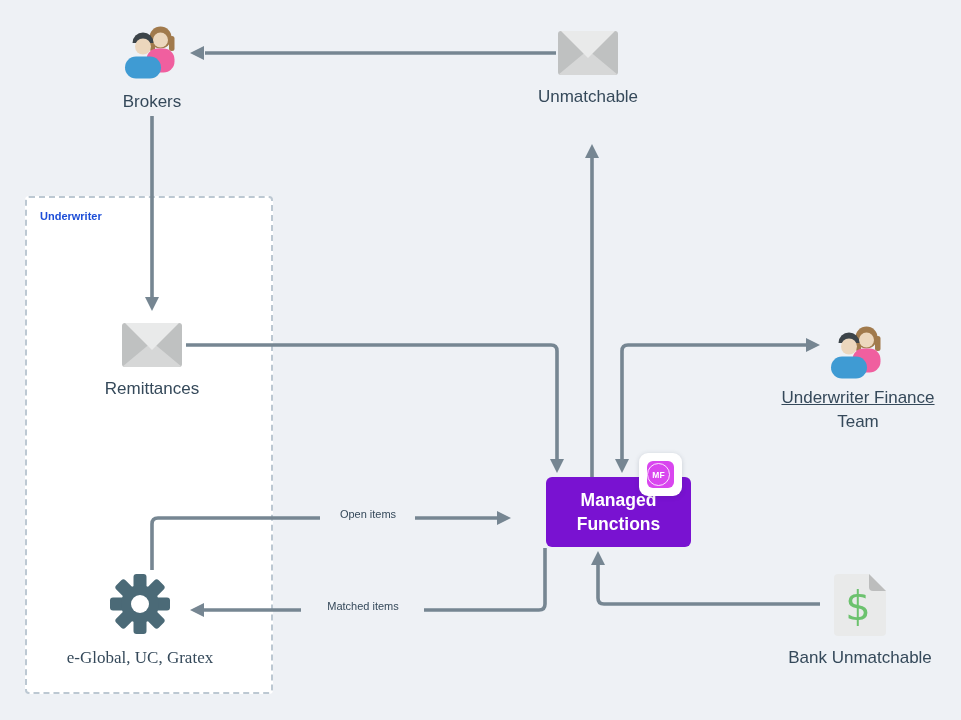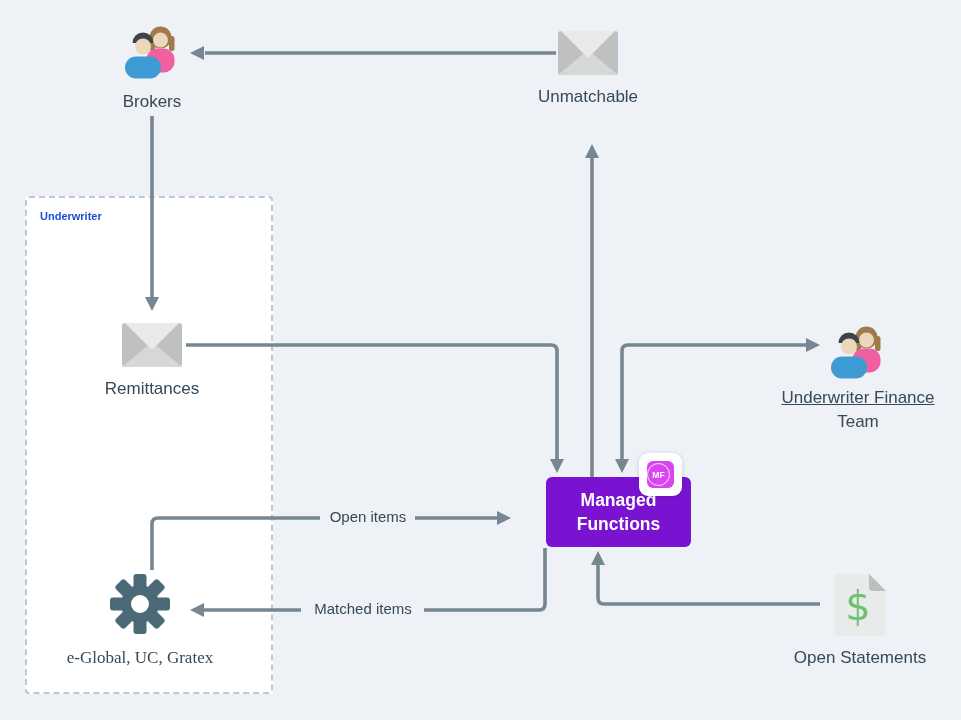--- a/index.html
+++ b/index.html
@@ -44,21 +44,21 @@
   .mf-badge-inner {
     width:27px; height:27px; background:#d946ef; border-radius:6px;
     display:flex; align-items:center; 
   }
   .mf-badge-circle {
     width:21px; height:21px; border:1px solid rgba(255,255,255,.85); border-radius:50%;
     display:flex; align-items:center; justify-content:center;
     color:#ffffff; font-size:8.5px; font-weight:bold; letter-spacing:.2px;
   }
   .edge-label {
-    position:absolute; font-size:15px; color:#35495a; text-align:center; white-space:nowrap;
+    position:absolute; font-size:11px; color:#35495a; text-align:center; white-space:nowrap;
   }
 </style>
 </head>
 <body>
 
 <div class="stage">
 
   <div class="group-box">
     <div class="group-label">Underwriter</div>
   </div>
@@ -188,16 +188,16 @@
     <div class="lbl" style="margin-top:6px;text-decoration:underline;">Underwriter Finance</div>
     <div class="lbl lbl2">Team</div>
   </div>
 
   <div class="node" style="left:790px; top:574px; width:140px;">
     <svg width="52" height="62" viewBox="0 0 52 62">
       <path d="M4 0 H35 L52 17 V58 a4 4 0 0 1 -4 4 H4 a4 4 0 0 1 -4 -4 V4 a4 4 0 0 1 4 -4 Z" fill="#e9eaea"></path>
       <path d="M35 0 L52 17 H39 a4 4 0 0 1 -4 -4 Z" fill="#bcbdbd"></path>
       <text x="24" y="46" font-size="40" fill="#6cc26e" text-anchor="middle" font-family="DejaVu Sans, sans-serif">$</text>
     </svg>
-    <div class="lbl">Open Statements</div>
+    <div class="lbl">Bank Unmatchable</div>
   </div>
 
 </div>
 
 </body></html>

